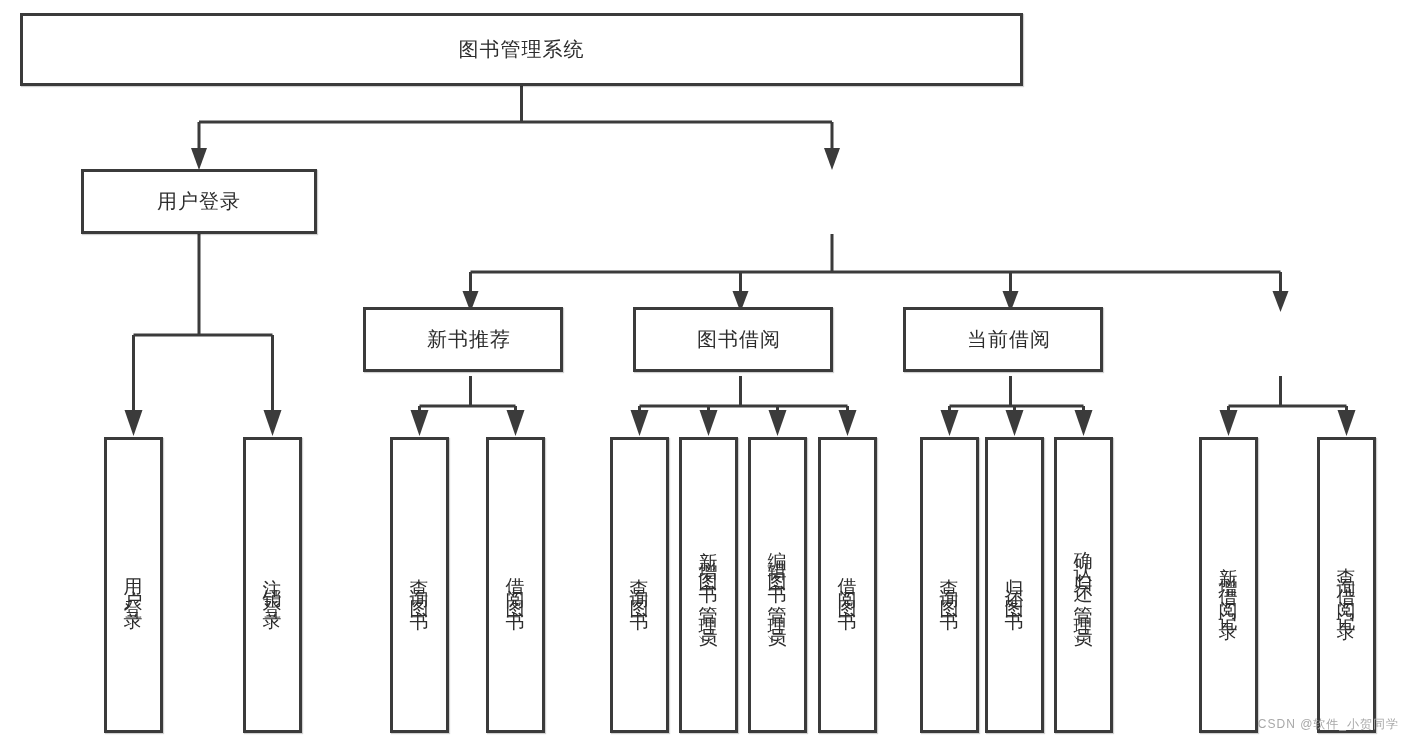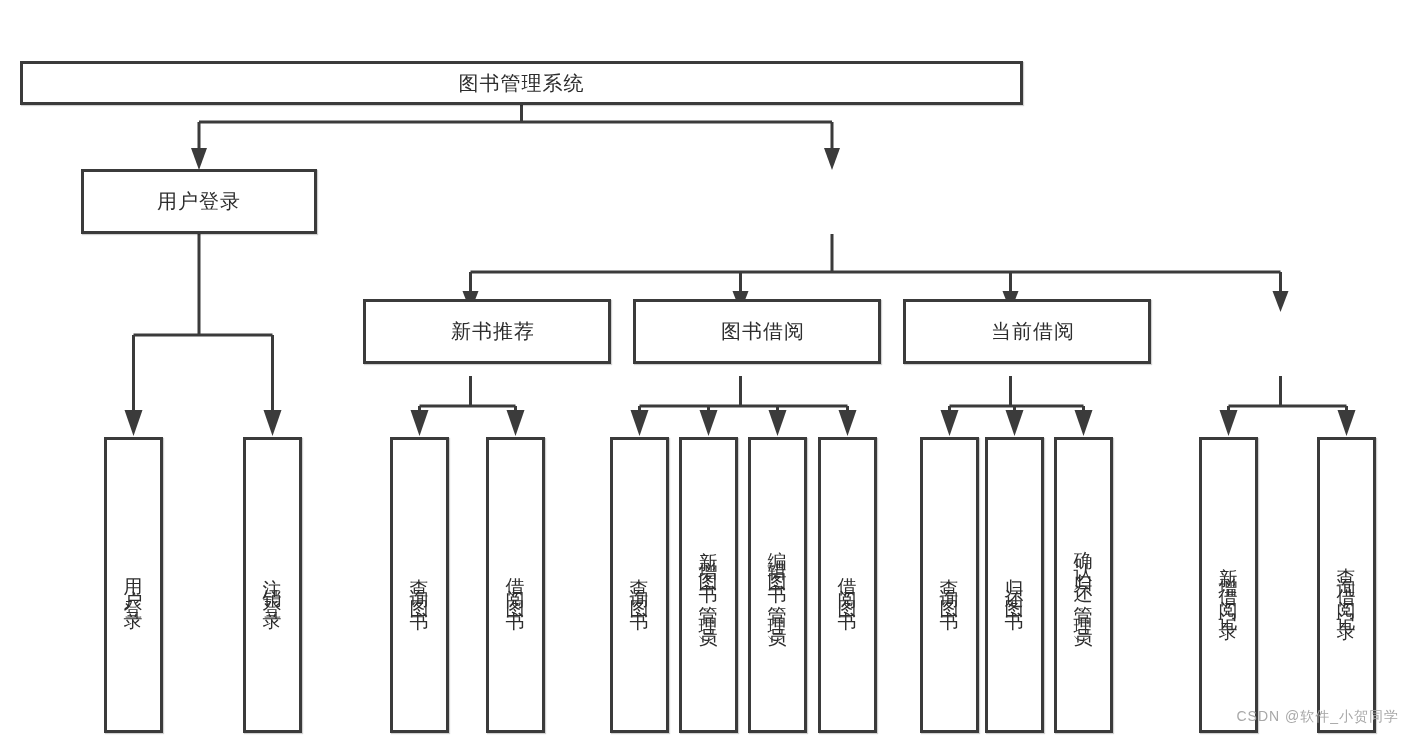--- a/index.html
+++ b/index.html
@@ -34,23 +34,23 @@
     display: flex;
     align-items: center;
     justify-content: center;
     color: #2d2d2d;
     font-size: 20px;
     letter-spacing: 1px;
     white-space: nowrap;
   }
 
   
-  .root-box  { left: 20px;  top: 13px;  width: 1003px; height: 44px; margin-top: 48px; }
+  .root-box  { left: 20px;  top: 13px;  width: 1003px; height: 73px; }
   .lvl2      { top: 169px; width: 236px; height: 65px; }
-  .lvl3      { top: 299px; width: 248px; height: 65px; padding-left: 12px; }
+  .lvl3      { top: 307px; width: 200px; height: 65px; padding-left: 12px; }
 
   .leaf {
     position: absolute;
     top: 437px;
     width: 59px;
     height: 296px;
     background: #ffffff;
     border: 3px solid #3b3b3b;
     box-shadow: 1px 1px 1px rgba(0,0,0,0.18);
     display: flex;
@@ -62,22 +62,22 @@
   .vtext {
     writing-mode: vertical-lr;
     text-orientation: mixed;
     letter-spacing: 11px;
     line-height: 1;
   }
 
   .watermark {
     position: absolute;
     right: 6px;
-    bottom: 21px;
-    font-size: 14px;
+    bottom: 14px;
+    font-size: 12px;
     color: #a8a8a8;
     letter-spacing: 1px;
   }
 </style>
 </head>
 <body>
 
 <div class="canvas">
 
   <svg class="connectors" viewBox="0 0 1405 747" xmlns="http://www.w3.org/2000/svg">

